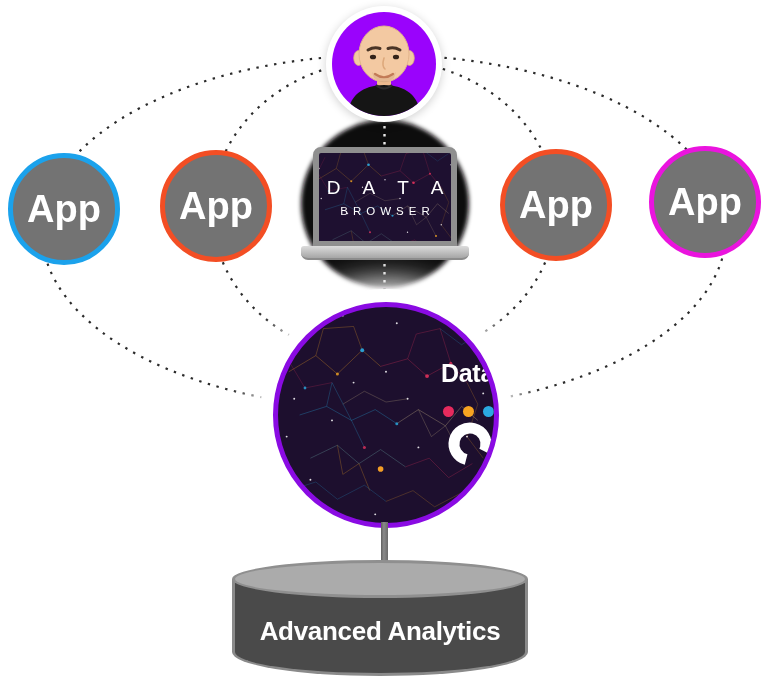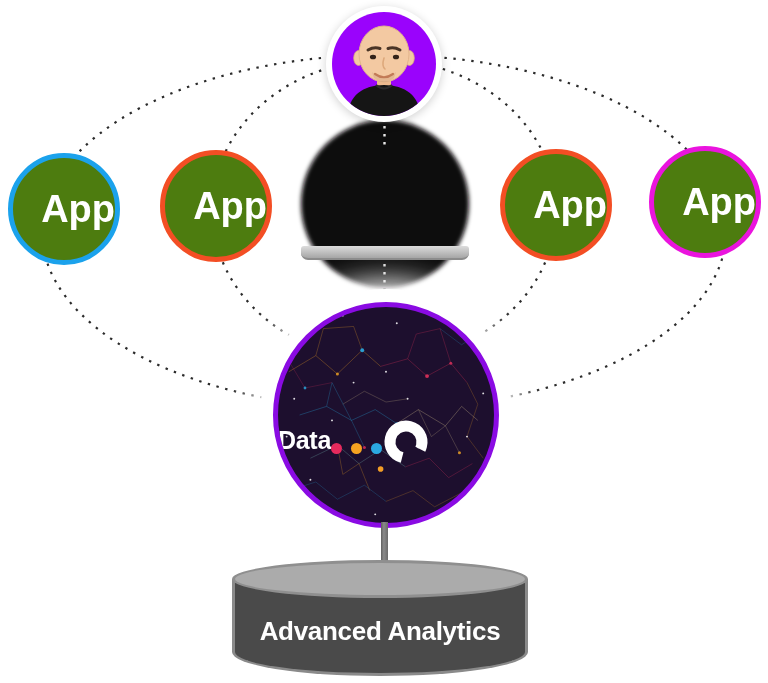--- a/index.html
+++ b/index.html
@@ -35,35 +35,35 @@
   .db-line2{font-size:11.5px;letter-spacing:5px;margin-right:-5px;font-weight:400;}
   .laptop-base{
     position:absolute;left:301px;top:246px;width:168px;height:12px;
     background:linear-gradient(#DCDCDC,#A6A6A6);border-bottom:2px solid #8C8C8C;
     border-radius:3px 3px 7px 7px;z-index:4;
   }
 
   
   .app-node{
     position:absolute;width:112px;height:112px;border-radius:50%;box-sizing:border-box;
-    background:#4d7c0f;border:5px solid #ec4899;display:flex;align-items:center;justify-content:flex-end;
+    background:#737373;border:5px solid #ec4899;display:flex;align-items:center;justify-content:center;
     z-index:3;
   }
   .app-label{color:#fff;font-weight:bold;font-size:38px;letter-spacing:0;}
 
   
   .collab-node{
     position:absolute;left:273px;top:302px;width:226px;height:226px;border-radius:50%;
     box-sizing:border-box;border:5px solid #8A0BE3;background:#1D0F2E;overflow:hidden;z-index:2;
     box-shadow:0 0 0 13px #ffffff, 0 0 28px 22px rgba(255,255,255,.95);
   }
   .collab-node .net{position:absolute;left:0;top:0;width:216px;height:216px;}
   .collab-content{
-    position:absolute;left:0;top:0;right:0;bottom:0;display:flex;
-    align-items:center;padding-top:50px;z-index:2;
+    position:absolute;left:0;top:0;right:0;bottom:0;display:flex;flex-direction:column;
+    align-items:flex-end;padding-top:50px;z-index:2;
   }
   .collab-title{color:#fff;font-weight:bold;font-size:25px;line-height:1.3;text-align:center;letter-spacing:-.3px;}
   .logo-dots{display:flex;gap:9px;margin-top:16px;}
   .logo-dot{width:11px;height:11px;border-radius:50%;}
   .logo-c{margin-top:3px;}
 
   
   .circle-cyl-connector{
     position:absolute;left:381px;top:522px;width:7px;height:52px;
     background:linear-gradient(90deg,#5f5f5f,#8a8a8a 40%,#6a6a6a);z-index:3;
@@ -176,20 +176,29 @@
         <ellipse cx="64" cy="45" rx="3.1" ry="2.3" fill="#33231A"></ellipse>
         <path d="M52 46 q-2.5 8 1 11" stroke="#DDA87B" stroke-width="1.6" fill="none" stroke-linecap="round"></path>
         <path d="M40 60 q12 12 24 0 l-2 6 q-10 8 -20 0 Z" fill="#A06E4B" opacity=".18"></path>
         <path d="M43 62 q9 6.5 18 0" stroke="#C27B57" stroke-width="2.2" fill="none" stroke-linecap="round"></path>
         <path d="M16 104 C16 84 31 73 52 73 C73 73 88 84 88 104 Z" fill="#151515"></path>
         <path d="M44 73 Q52 80 60 73" stroke="#2B2B2B" stroke-width="2" fill="none"></path>
       </svg>
     </div>
   </div>
 
+  <div class="laptop-screen">
+    <svg class="net" viewBox="12 24 176 118" preserveAspectRatio="xMidYMid slice">
+        <use href="#net"></use>
+      </svg>
+    <div class="screen-text">
+      <span class="db-line1">D A T A</span>
+      <span class="db-line2">BROWSER</span>
+    </div>
+  </div>
   <div class="laptop-base"></div>
 
   <div class="app-node" style="left: 8px; top: 153px; border-color: rgb(27, 162, 236);">
     <span class="app-label">App</span>
   </div>
   <div class="app-node" style="left: 160px; top: 150px; border-color: rgb(243, 78, 36);">
     <span class="app-label">App</span>
   </div>
   <div class="app-node" style="left: 500px; top: 149px; border-color: rgb(243, 78, 36);">
     <span class="app-label">App</span>

